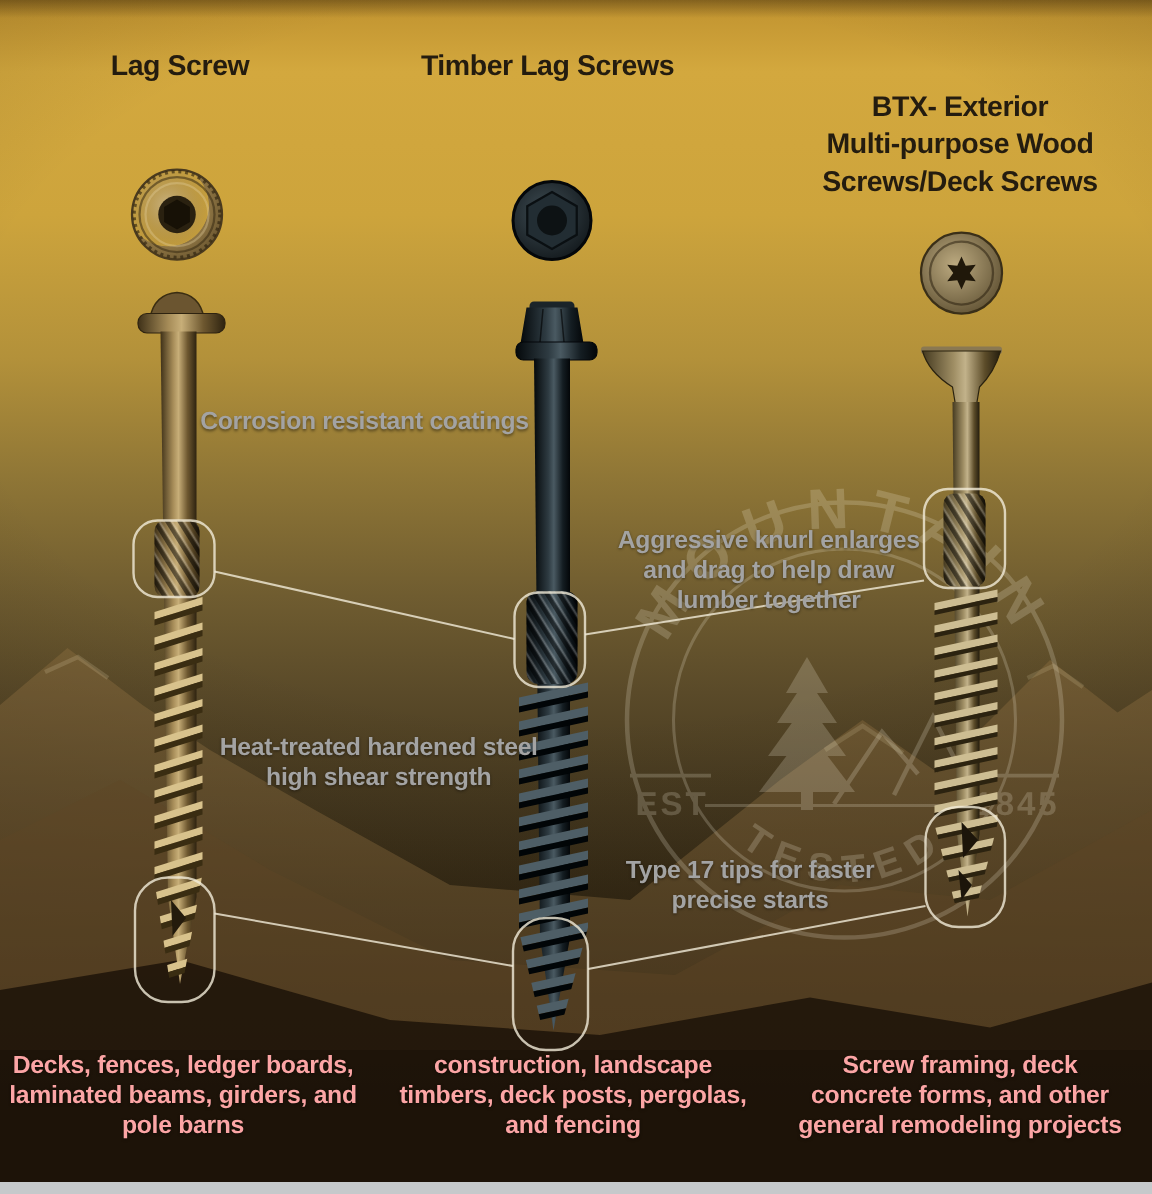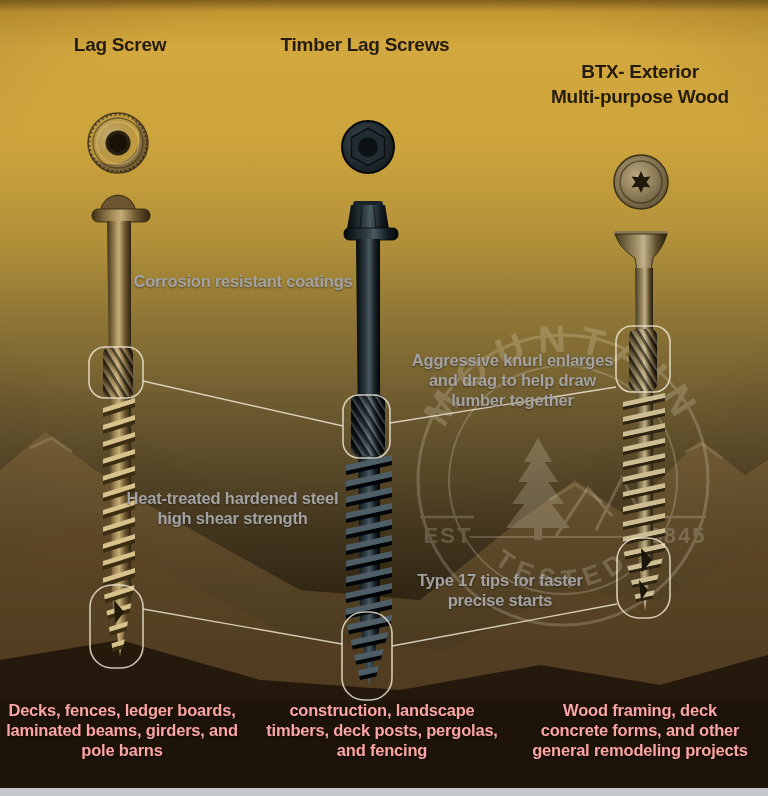--- a/index.html
+++ b/index.html
@@ -240,49 +240,50 @@
 
   <div class="hdr" style="left:20px;top:32px;width:200px;">
     <div>Lag Screw</div>
   </div>
   <div class="hdr" style="left:265px;top:32px;width:200px;">
     <div>Timber Lag Screws</div>
   </div>
   <div class="hdr" style="left:528px;top:14px;width:224px;margin-top:45px;">
     <div>BTX- Exterior</div>
     <div>Multi-purpose Wood</div>
+    <div>Screws/Deck Screws</div>
   </div>
 
   <div class="callout" style="left:128px;top:271px;width:230px;">
     <div>Corrosion resistant coatings</div>
   </div>
   <div class="callout" style="left:405px;top:306px;width:215px;margin-top:44px;">
     <div>Aggressive knurl enlarges</div>
     <div>and drag to help draw</div>
     <div>lumber together</div>
   </div>
-  <div class="callout" style="left:120px;top:488px;width:225px;">
+  <div class="callout" style="left:140px;top:488px;width:225px;">
     <div>Heat-treated hardened steel</div>
     <div>high shear strength</div>
   </div>
   <div class="callout" style="left:410px;top:570px;width:180px;">
     <div>Type 17 tips for faster</div>
     <div>precise starts</div>
   </div>
 
   <div class="uses" style="left:6px;top:700px;width:232px;">
     <div>Decks, fences, ledger boards,</div>
     <div>laminated beams, girders, and</div>
     <div>pole barns</div>
   </div>
   <div class="uses" style="left:262px;top:700px;width:240px;">
     <div>construction, landscape</div>
     <div>timbers, deck posts, pergolas,</div>
     <div>and fencing</div>
   </div>
   <div class="uses" style="left:518px;top:700px;width:244px;">
-    <div>Wood framing, deck</div>
+    <div>Screw framing, deck</div>
     <div>concrete forms, and other</div>
     <div>general remodeling projects</div>
   </div>
 
   <div class="bottom-strip"></div>
 </div>
 
 </body></html>

